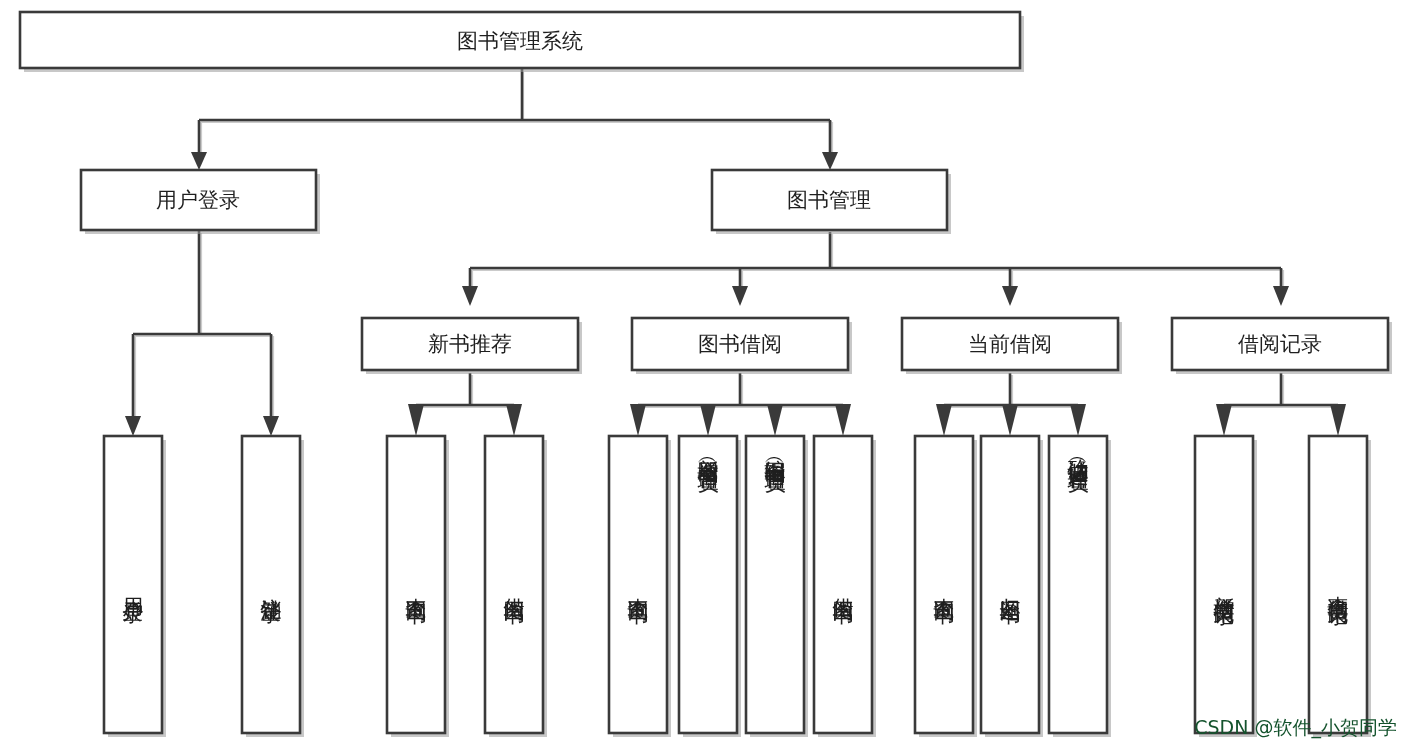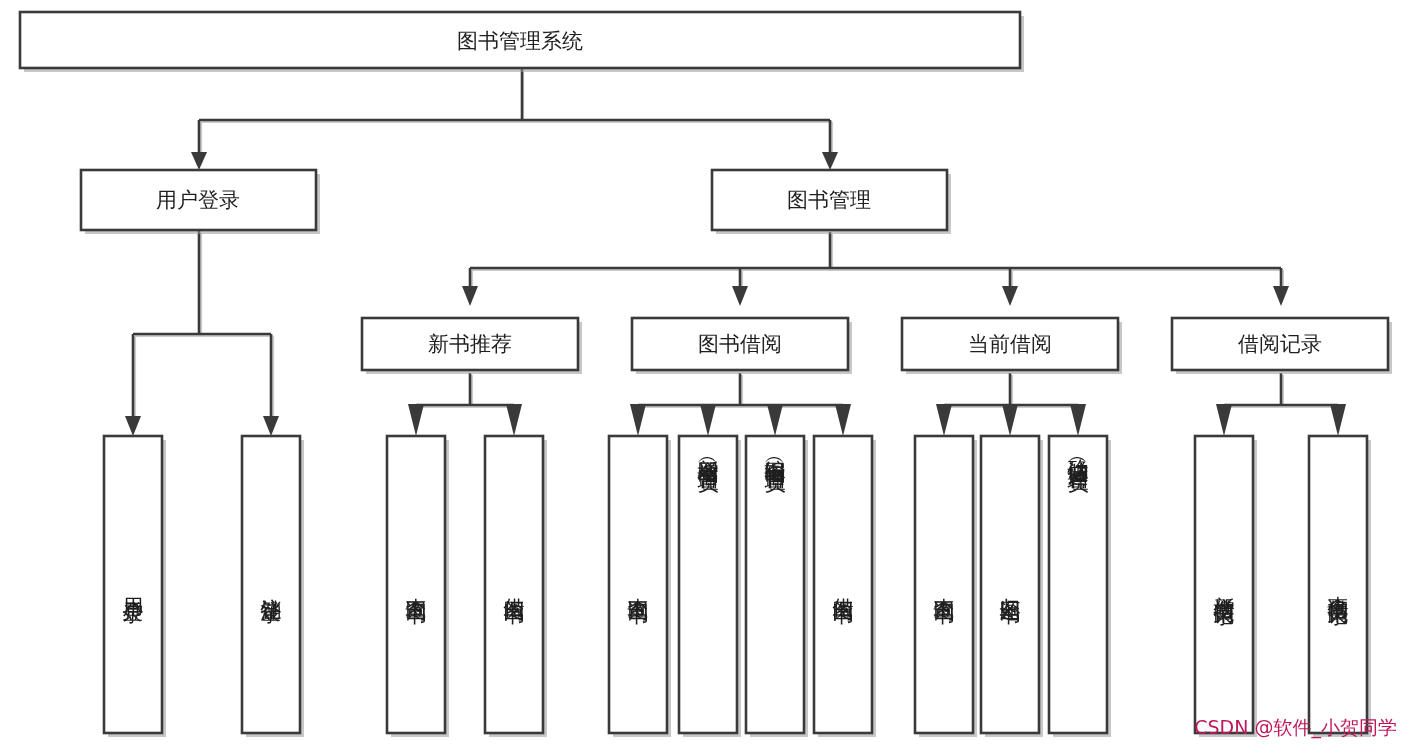--- a/index.html
+++ b/index.html
@@ -75,21 +75,21 @@
     color: #1f1f1f;
     letter-spacing: 2px;
     white-space: nowrap;
   }
   .watermark {
     position: absolute;
     right: 8px;
     bottom: 6px;
     font-family: "DejaVu Sans", "Liberation Sans", sans-serif;
     font-size: 19px;
-    color: #be185d;
+    color: #14532d;
     white-space: nowrap;
     user-select: none;
   }
 </style>
 </head>
 <body>
 
 <div id="diagram-root">
 
   <svg class="flow" viewBox="0 0 1405 747">

